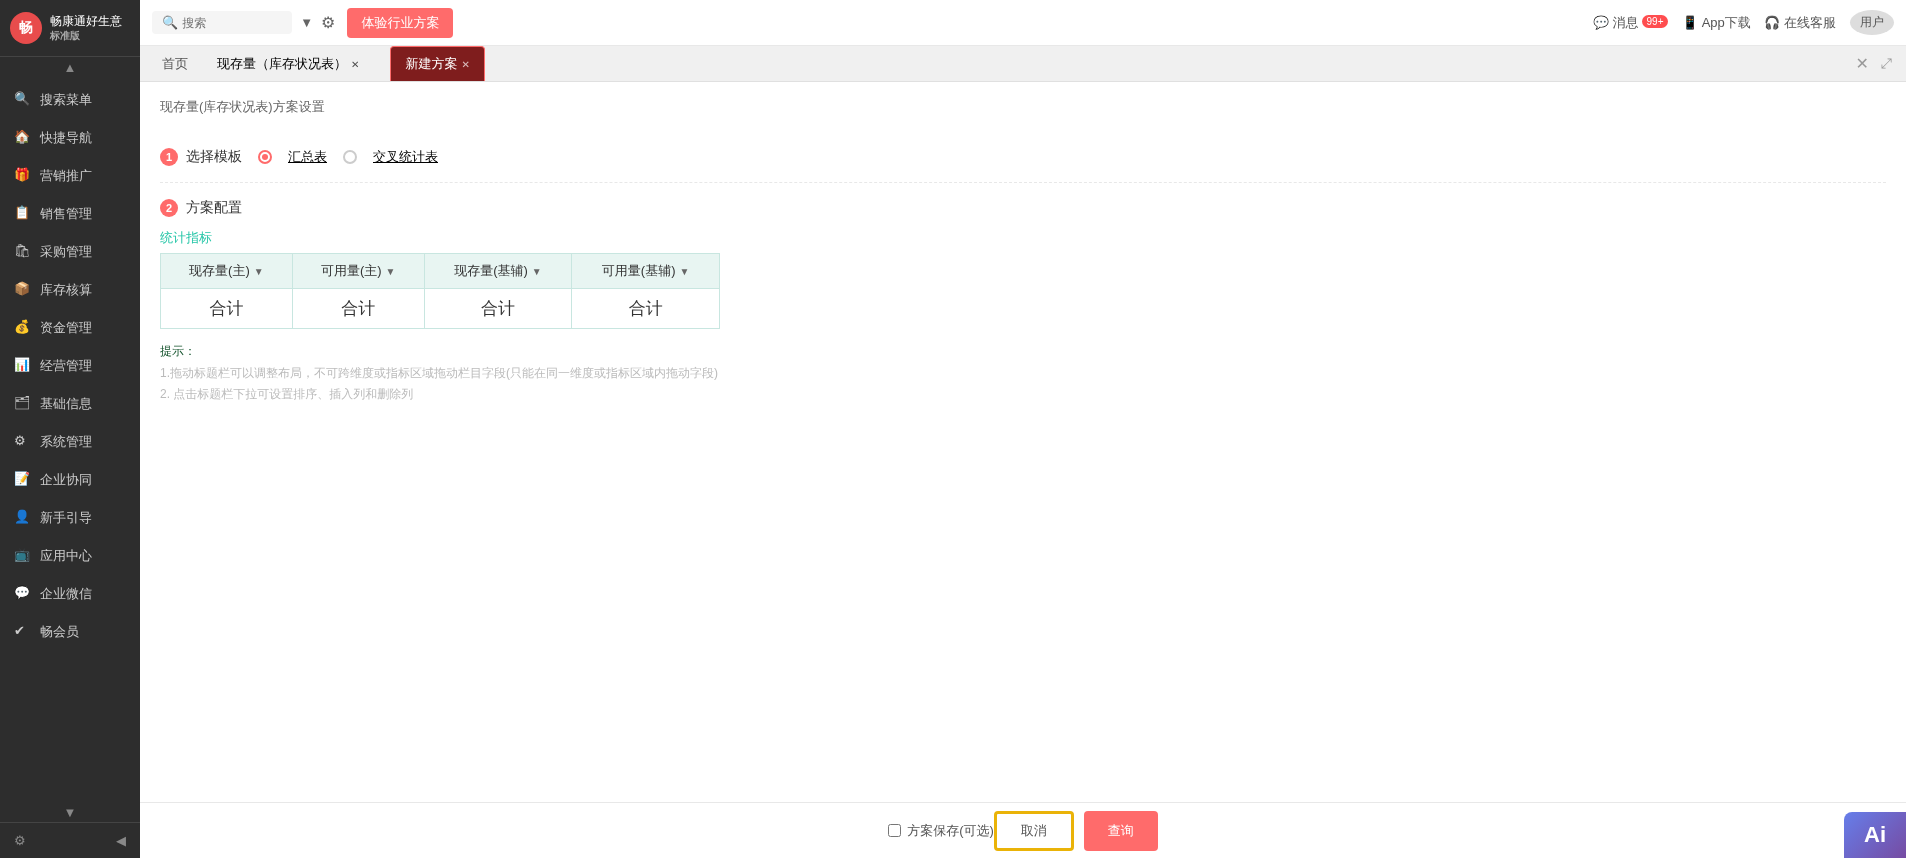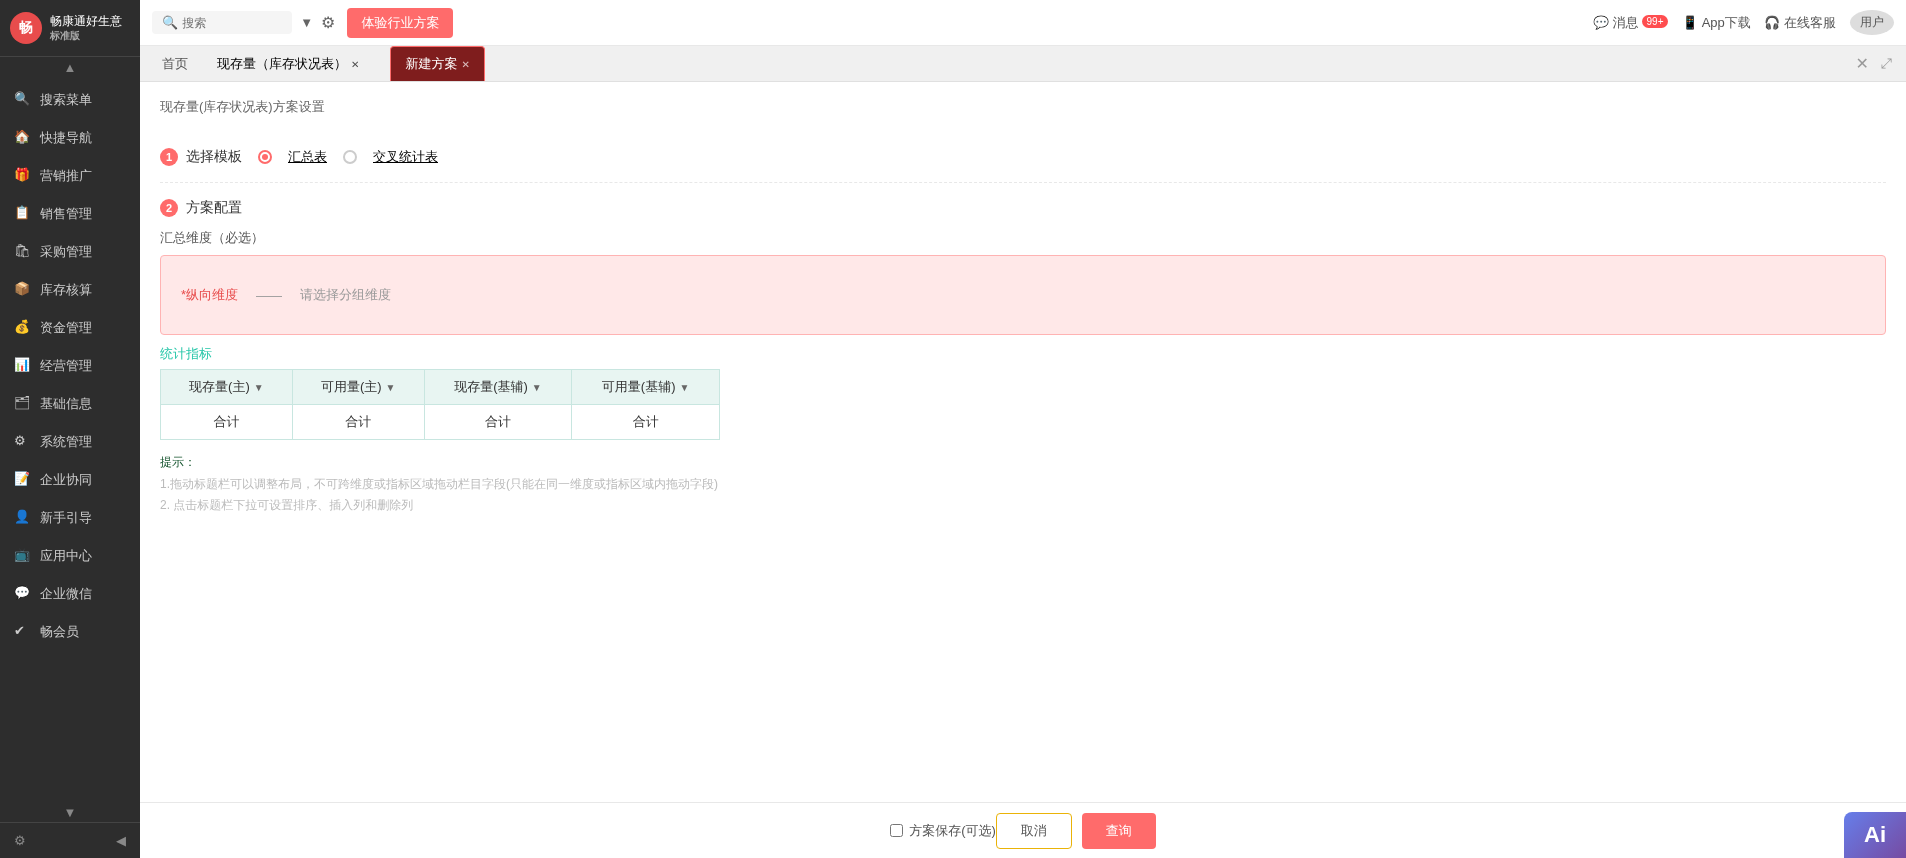--- a/index.html
+++ b/index.html
@@ -159,42 +159,42 @@
     .stats-table {
       border-collapse: collapse; width: 560px;
     }
     .stats-table th {
       background: #e8f5f2; border: 1px solid #c8e6e0;
       padding: 8px 16px; font-size: 13px; font-weight: normal; color: #333;
       text-align: center;
     }
     .stats-table td {
       background: white; border: 1px solid #c8e6e0;
-      padding: 8px 16px; font-size: 13px; color: #333;
+      padding: 8px 16px; font-size: 17px; color: #333;
       text-align: center;
     }
     .col-header {
       display: flex; align-items: center; justify-content: center; gap: 4px;
     }
     .chevron-down { font-size: 10px; color: #666; }
 
     
     .tips { margin-top: 12px; font-size: 12px; color: #bbb; line-height: 1.8; }
     .tips-title { color: #14532d; font-weight: 400; }
 
     
     .bottom-bar {
       height: 56px; background: white; border-top: 1px solid #e8e8e8;
       display: flex; align-items: center; justify-content: center;
       padding: 0 20px; flex-shrink: 0;
     }
     .save-option { display: flex; align-items: center; gap: 6px; font-size: 13px; color: #555; }
     .bottom-actions { display: flex; gap: 10px; }
     .btn-cancel {
-      padding: 8px 24px; border: 1px solid #eab308; background: white;
+      padding: 8px 24px; border: 3px solid #eab308; background: white;
       border-radius: 4px; cursor: pointer; font-size: 13px; color: #555;
     }
     .btn-query {
       padding: 8px 24px; background: #ff6b6b; color: white; border: none;
       border-radius: 4px; cursor: pointer; font-size: 13px;
     }
 
     
     .sidebar-scroll-up, .sidebar-scroll-down {
       display: flex; align-items: center; justify-content: center;
@@ -364,28 +364,20 @@
         </div>
 
         <hr style="border:none; border-top:1px dashed #e8e8e8; margin-bottom:16px;">
 
         <div class="section">
           <div class="section-header">
             <div class="step-badge">2</div>
             <span class="section-label">方案配置</span>
           </div>
 
-          <div style="margin-bottom: 10px;">
-            <div style="font-size:13px; color:#555; margin-bottom:8px;">汇总维度（必选）</div>
-            <div class="dimension-area">
-              <span class="dimension-label">*纵向维度</span>
-              <span class="dimension-line">——</span>
-              <span class="dimension-placeholder">请选择分组维度</span>
-            </div>
-          </div>
 
 
           <div class="stats-section">
             <div class="stats-title">统计指标</div>
             <table class="stats-table">
               <thead>
                 <tr>
                   <th>
                     <div class="col-header">
                       <span>现存量(主)</span>

